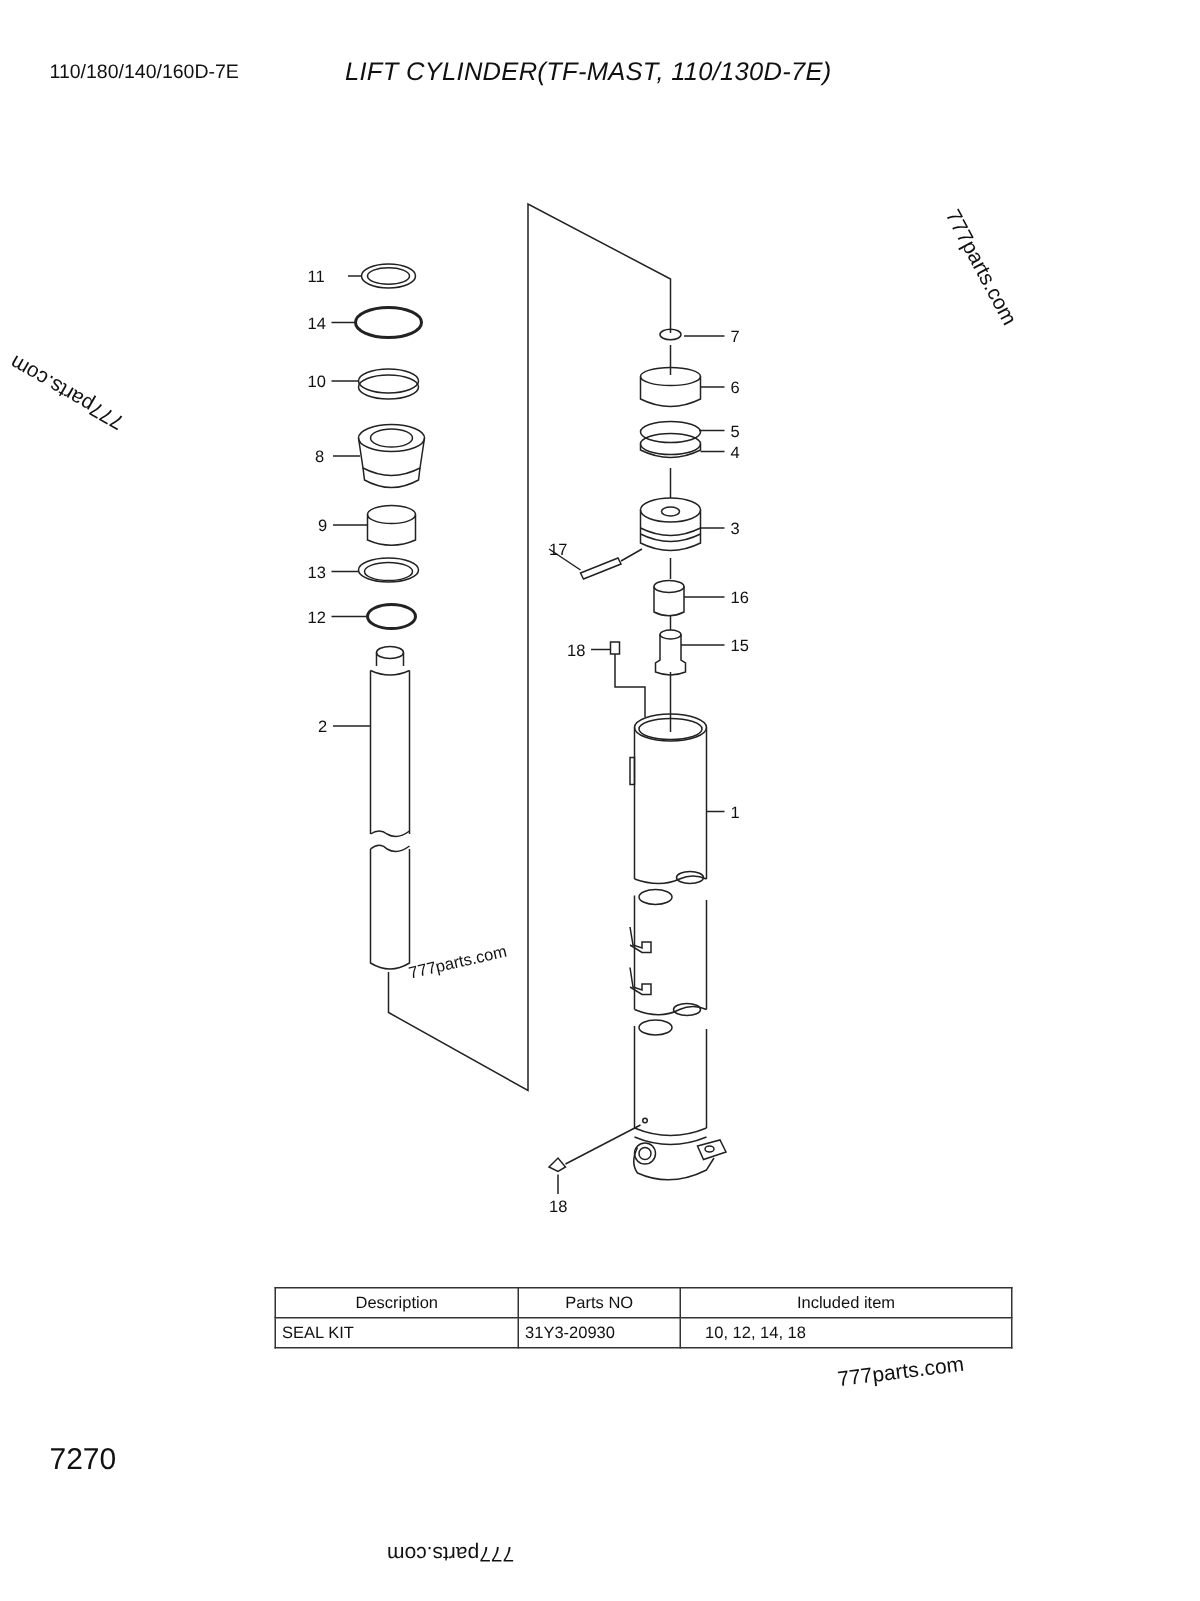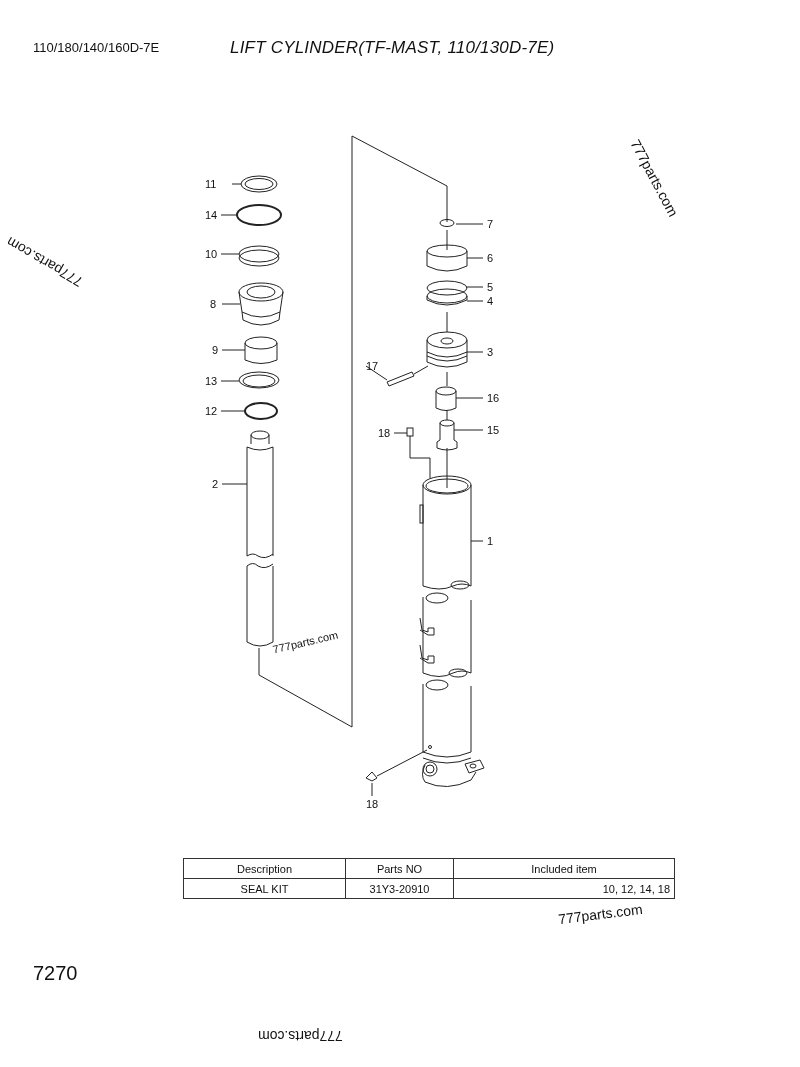--- a/index.html
+++ b/index.html
@@ -6,22 +6,22 @@
   body { width:800px; height:1067px; position:relative; overflow:hidden; font-family:"Liberation Sans", sans-serif; color:#111; }
   .model { position:absolute; left:33px; top:40px; font-size:13px; }
   .title { position:absolute; left:230px; top:38px; font-size:17px; letter-spacing:0.2px;font-style:italic; }
   .pagenum { position:absolute; left:33px; top:962px; font-size:20px; }
   .wm { position:absolute; font-size:14px; color:#111; white-space:nowrap; }
   svg.diagram { position:absolute; left:0; top:0; }
   .callout { font-family:"Liberation Sans", sans-serif; font-size:11px; fill:#111; }
   table.kit { position:absolute; left:139px; top:858px; width:492px; border-collapse:collapse; font-size:11px;margin-left:44px; }
   table.kit th, table.kit td { border:1px solid #333; height:19px; padding:0 4px; font-weight:normal; }
   table.kit th { text-align:center; }
-  table.kit td.c { text-align:center; }
-  table.kit td.l { text-align:right; padding-left:16px; }
+  table.kit td.c { }
+  table.kit td.l { text-align:left; padding-left:16px; }
 </style>
 </head>
 <body>
 
 <div class="model">110/180/140/160D-7E</div>
 <div class="title">LIFT CYLINDER(TF-MAST, 110/130D-7E)</div>
 
 <svg class="diagram" width="800" height="1067" viewBox="0 0 800 1067">
   <g fill="none" stroke="#222" stroke-width="1">
 
@@ -168,19 +168,19 @@
   <thead>
     <tr>
       <th style="width:33%">Description</th>
       <th style="width:22%">Parts NO</th>
       <th>Included item</th>
     </tr>
   </thead>
   <tbody>
     <tr>
       <td class="c">SEAL KIT</td>
-      <td class="c">31Y3-20910</td>
+      <td class="c">31Y3-20930</td>
       <td class="l">10, 12, 14, 18</td>
     </tr>
   </tbody>
 </table>
 
 <div class="pagenum">7270</div>
 
 </body></html>

